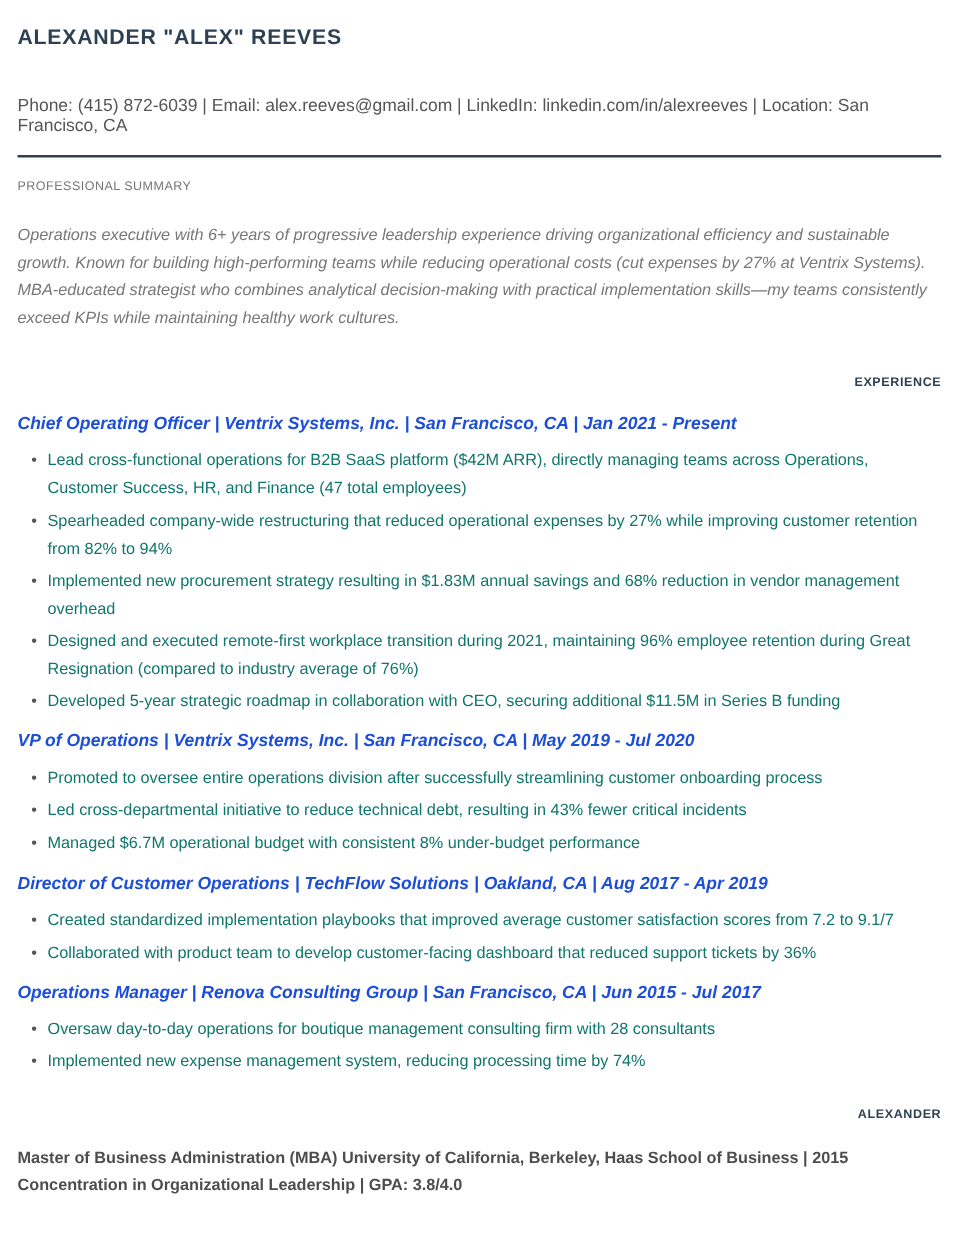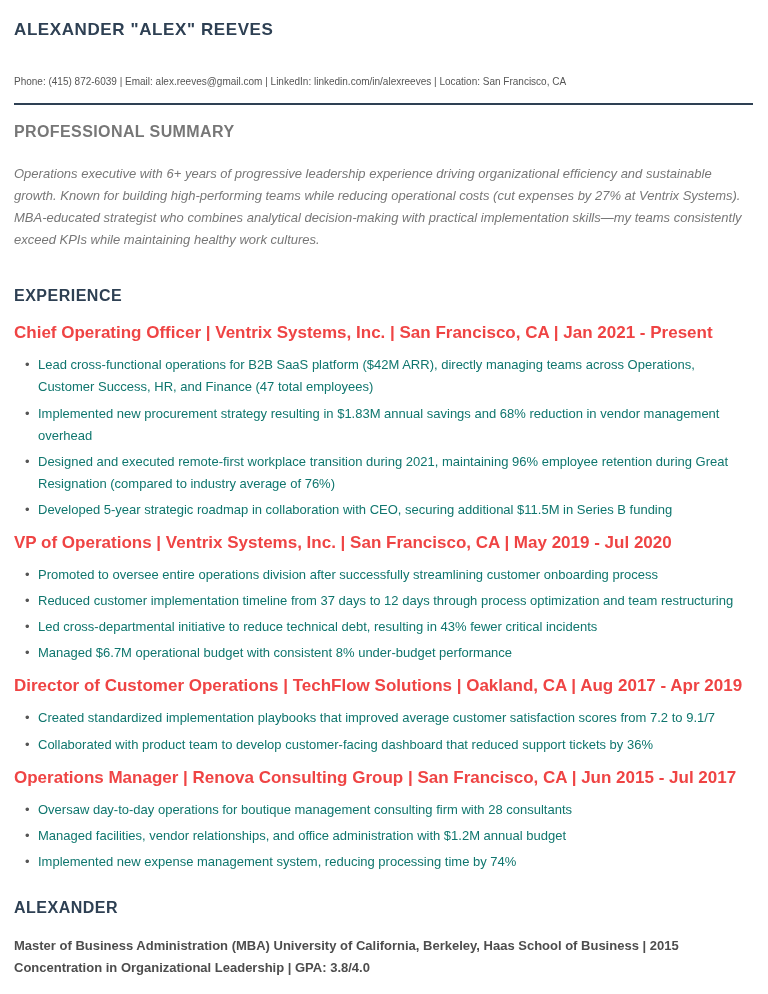--- a/index.html
+++ b/index.html
@@ -15,58 +15,60 @@
     padding: 20px 15px 0 14px;
   }
   .name {
     font-size: 17px;
     font-weight: bold;
     letter-spacing: 0.6px;
     color: #2e4053;
     margin-bottom: 13px;
   }
   .contact {
-    font-size: 10px;
+    font-size: 14px;
     color: #555555;
     margin-bottom: 16px;
     margin-top: 36px;
   }
   .top-rule {
     border: none;
     border-top: 2px solid #2e4053;
     margin: 0 0 18px 0;
   }
   .summary-heading {
-    font-size: 16px;
-    font-weight: bold;
+    font-size: 10px;
+    font-weight: normal;
     color: #777777;
     letter-spacing: 0.4px;
     margin-bottom: 22px;
   }
   .summary-text {
     font-style: italic;
     font-size: 13px;
     line-height: 1.7;
     color: #777777;
     margin-bottom: 36px;
   }
   .section-heading {
-    font-size: 16px;
+    font-size: 10px;
     font-weight: bold;
     color: #2e4053;
     letter-spacing: 0.5px;
     margin-bottom: 18px;
+    text-align: right;
   }
   .section { margin-bottom: 26px; }
   .job { margin-bottom: 2px; }
   .job-title {
-    font-size: 17px;
+    font-size: 14px;
     font-weight: bold;
-    color: #ef4444;
+    color: #1d4ed8;
     margin-bottom: 11px;
+    font-style: italic;
   }
   ul.bullets {
     list-style: none;
     margin: 0 0 12px 0;
   }
   ul.bullets li {
     position: relative;
     padding-left: 24px;
     font-size: 13px;
     line-height: 1.7;
@@ -104,49 +106,48 @@
     <p class="summary-text">Operations executive with 6+ years of progressive leadership experience driving organizational efficiency and sustainable growth. Known for building high-performing teams while reducing operational costs (cut expenses by 27% at Ventrix Systems). MBA-educated strategist who combines analytical decision-making with practical implementation skills—my teams consistently exceed KPIs while maintaining healthy work cultures.</p>
   </div>
 
   <div class="section">
     <h2 class="section-heading">EXPERIENCE</h2>
     <div id="jobs">
   <div class="job">
     <h3 class="job-title">Chief Operating Officer | Ventrix Systems, Inc. | San Francisco, CA | Jan 2021 - Present</h3>
     <ul class="bullets">
             <li>Lead cross-functional operations for B2B SaaS platform ($42M ARR), directly managing teams across Operations, Customer Success, HR, and Finance (47 total employees)</li>
+            <li>Spearheaded company-wide restructuring that reduced operational expenses by 27% while improving customer retention from 82% to 94%</li>
             <li>Implemented new procurement strategy resulting in $1.83M annual savings and 68% reduction in vendor management overhead</li>
             <li>Designed and executed remote-first workplace transition during 2021, maintaining 96% employee retention during Great Resignation (compared to industry average of 76%)</li>
             <li>Developed 5-year strategic roadmap in collaboration with CEO, securing additional $11.5M in Series B funding</li>
           </ul>
   </div>
 
   <div class="job">
     <h3 class="job-title">VP of Operations | Ventrix Systems, Inc. | San Francisco, CA | May 2019 - Jul 2020</h3>
     <ul class="bullets">
             <li>Promoted to oversee entire operations division after successfully streamlining customer onboarding process</li>
-            <li>Reduced customer implementation timeline from 37 days to 12 days through process optimization and team restructuring</li>
             <li>Led cross-departmental initiative to reduce technical debt, resulting in 43% fewer critical incidents</li>
             <li>Managed $6.7M operational budget with consistent 8% under-budget performance</li>
           </ul>
   </div>
 
   <div class="job">
     <h3 class="job-title">Director of Customer Operations | TechFlow Solutions | Oakland, CA | Aug 2017 - Apr 2019</h3>
     <ul class="bullets">
             <li>Created standardized implementation playbooks that improved average customer satisfaction scores from 7.2 to 9.1/7</li>
             <li>Collaborated with product team to develop customer-facing dashboard that reduced support tickets by 36%</li>
           </ul>
   </div>
 
   <div class="job">
     <h3 class="job-title">Operations Manager | Renova Consulting Group | San Francisco, CA | Jun 2015 - Jul 2017</h3>
     <ul class="bullets">
             <li>Oversaw day-to-day operations for boutique management consulting firm with 28 consultants</li>
-            <li>Managed facilities, vendor relationships, and office administration with $1.2M annual budget</li>
             <li>Implemented new expense management system, reducing processing time by 74%</li>
           </ul>
   </div>
 </div>
   </div>
 
   <div class="section">
     <h2 class="section-heading">ALEXANDER</h2>
     <div id="edu-entries">
         <p class="edu-entry">Master of Business Administration (MBA) University of California, Berkeley, Haas School of Business | 2015 Concentration in Organizational Leadership | GPA: 3.8/4.0</p>

